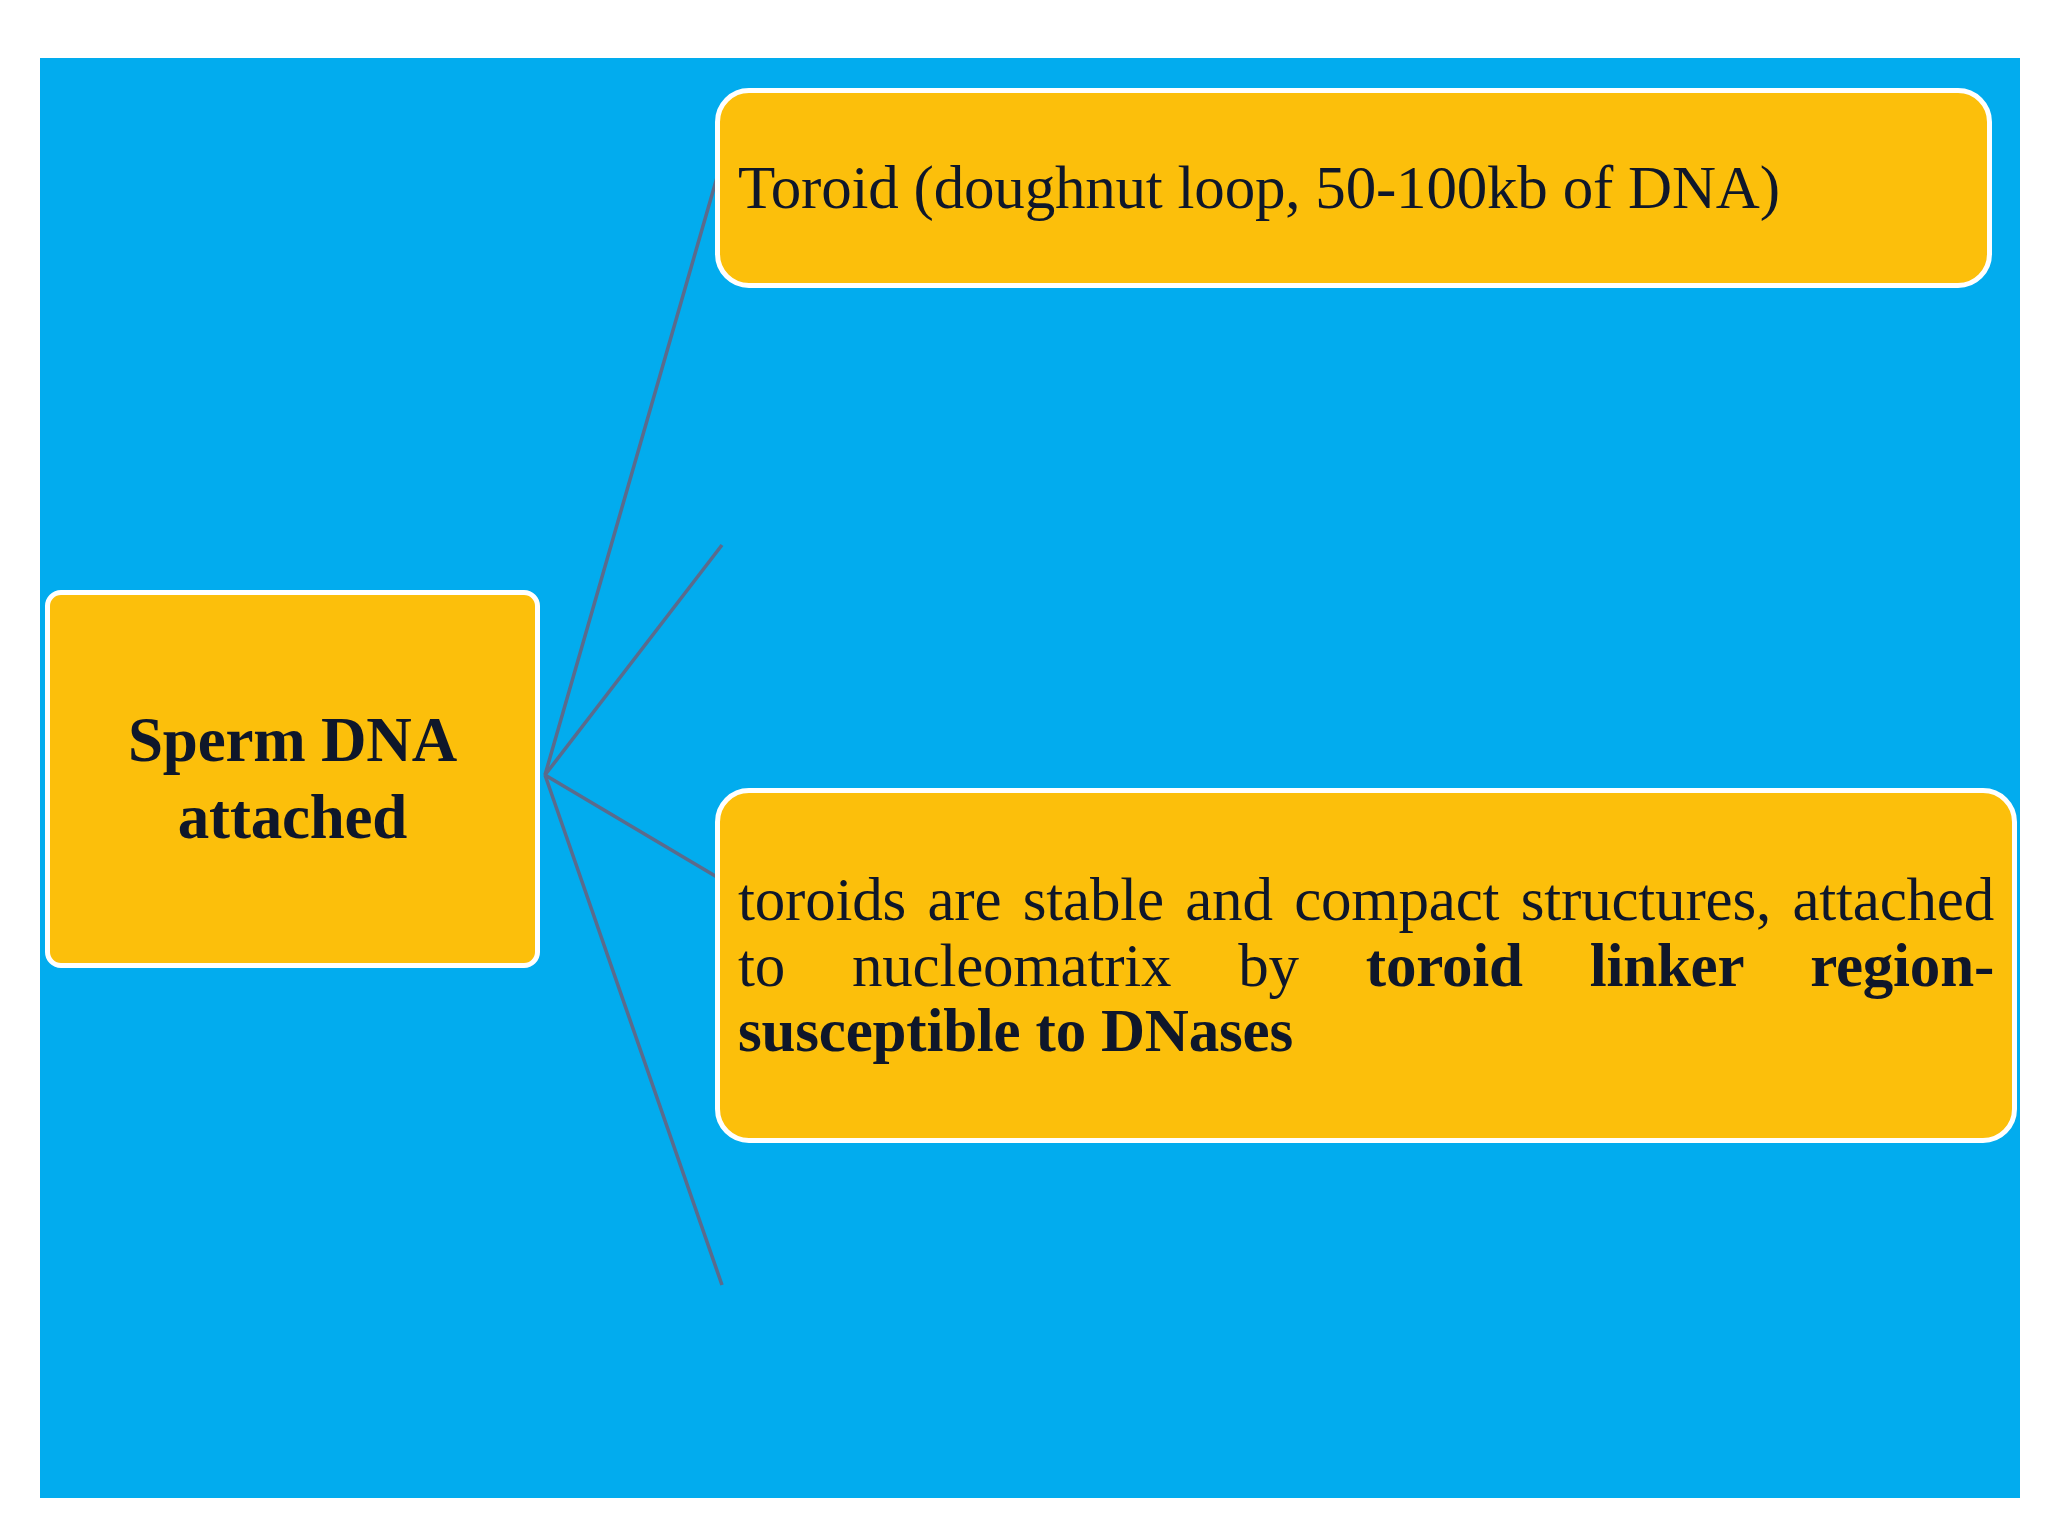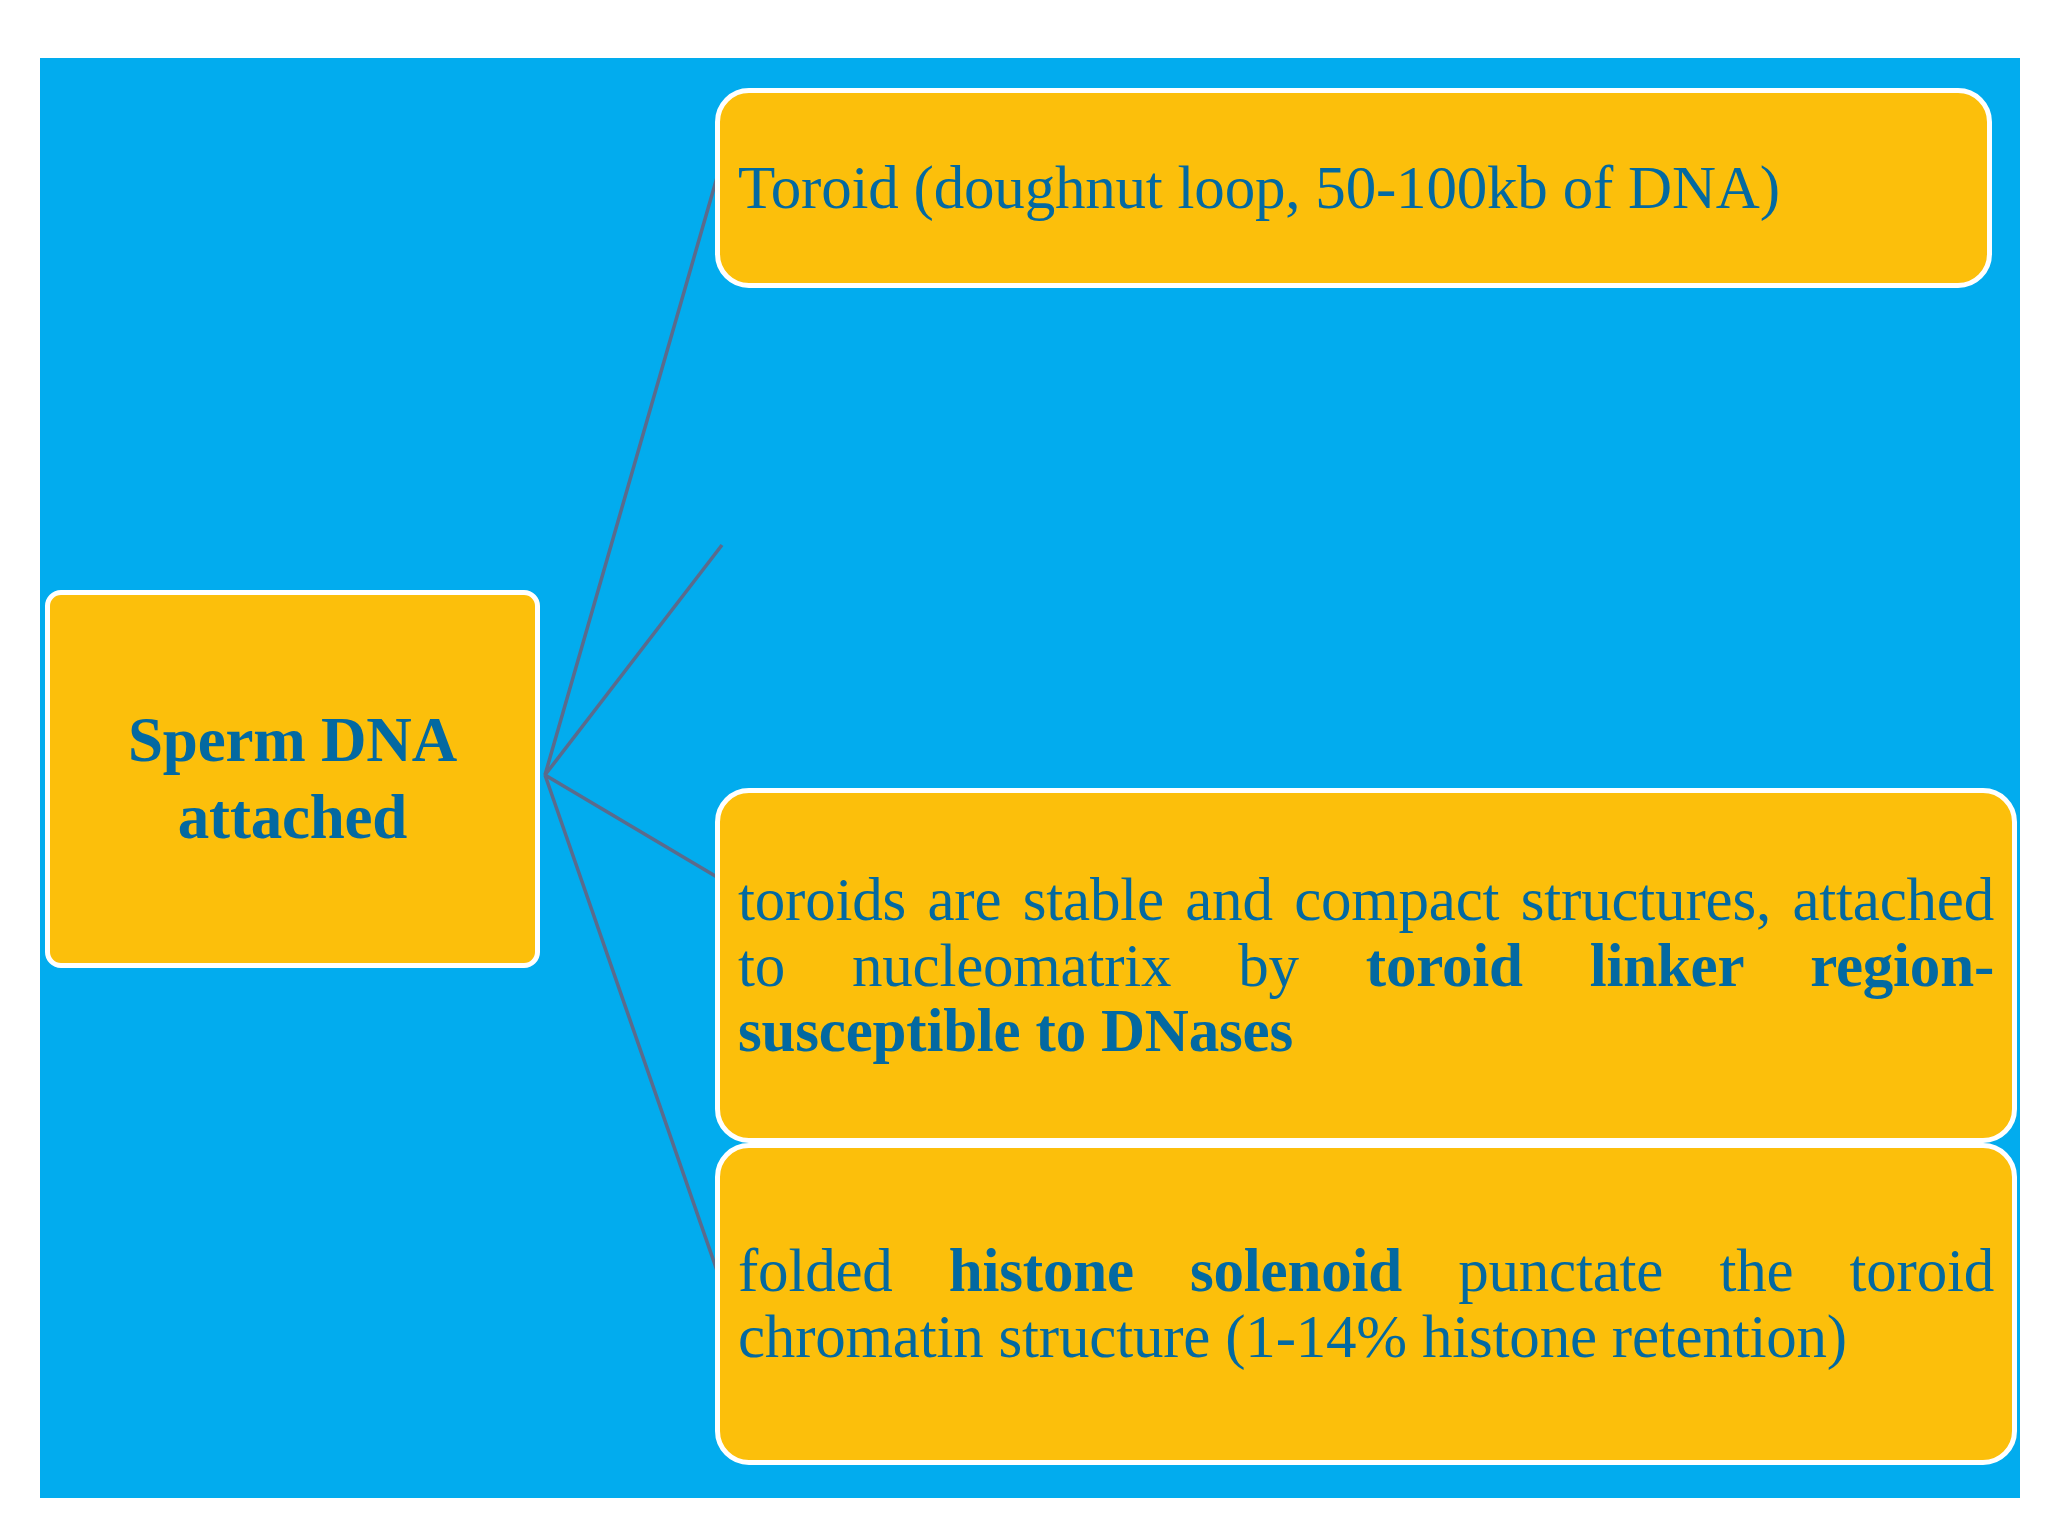--- a/index.html
+++ b/index.html
@@ -42,21 +42,21 @@
     height: 1536px;
     pointer-events: none;
   }
 
   .node {
     position: absolute;
     background: #FCBF0B;
     border: 5px solid #FFFFFF;
     border-radius: 34px;
     box-sizing: border-box;
-    color: #0369a1;
+    color: #0f172a;
     display: flex;
     align-items: center;
   }
 
   .node-text {
     display: block;
     width: 100%;
     padding: 0 18px;
     text-align: justify;
     text-align-last: left;
@@ -139,17 +139,14 @@
 
   <div class="node" id="branch-0">
     <span class="node-text rich"><span>Toroid (doughnut loop, 50-100kb of DNA)</span></span>
   </div>
 
 
   <div class="node" id="branch-2">
     <span class="node-text rich"><span>toroids are stable and compact structures, attached to nucleomatrix by </span><span class="bold-seg">toroid linker region- susceptible to DNases</span></span>
   </div>
 
-  <div class="node" id="branch-3">
-    <span class="node-text rich"><span>folded </span><span class="bold-seg">histone solenoid</span><span> punctate the toroid chromatin structure (1-14% histone retention)</span></span>
-  </div>
 
 </div>
 
 </body></html>

